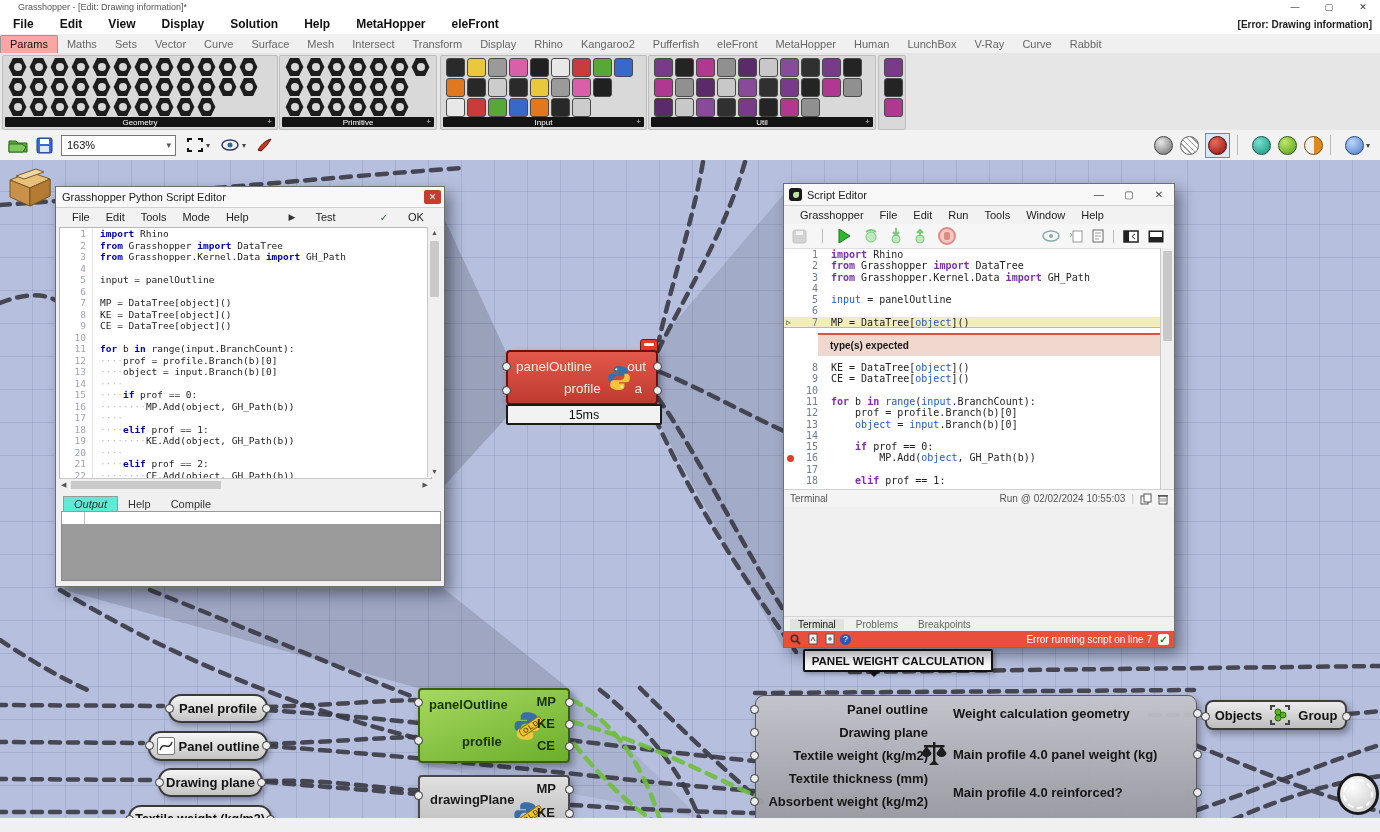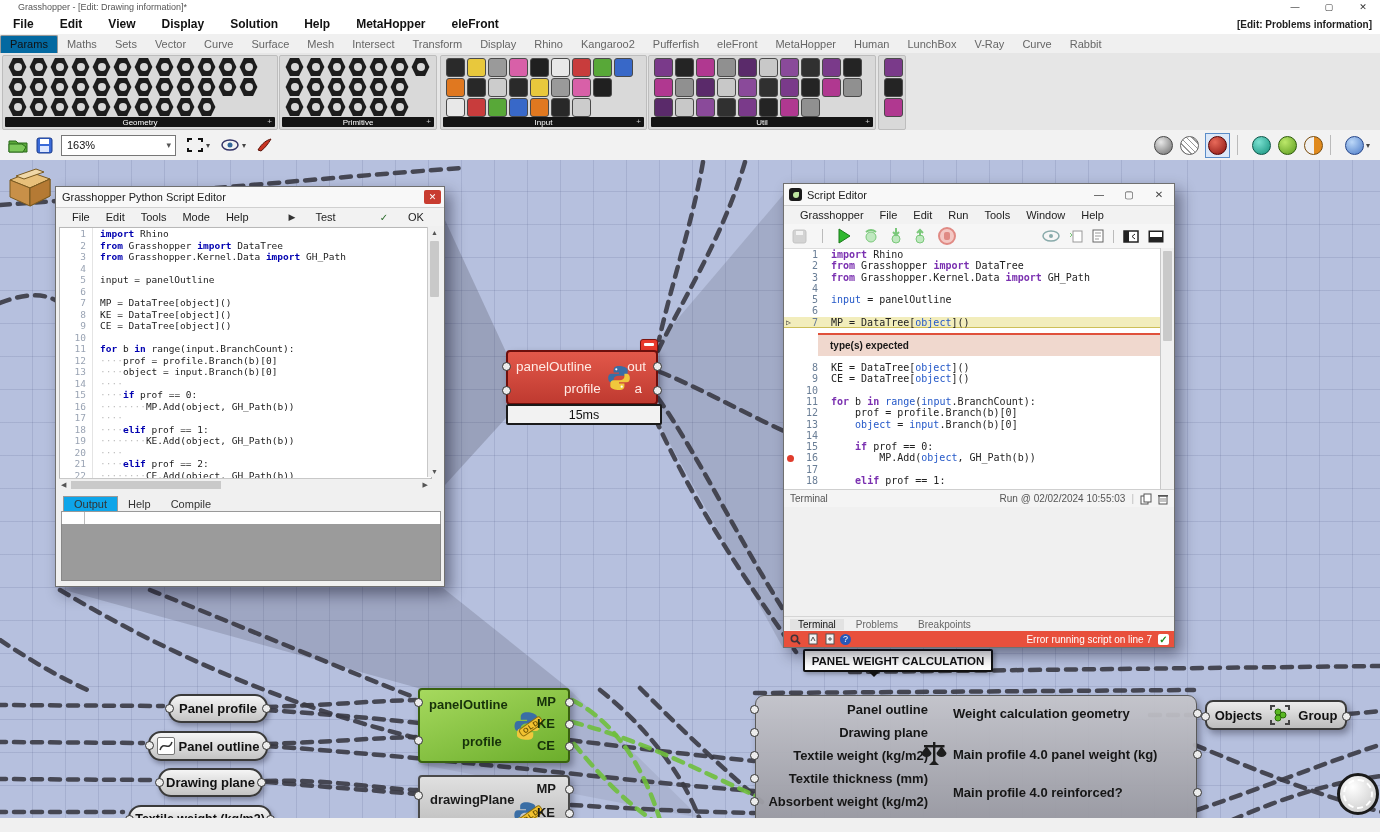--- a/index.html
+++ b/index.html
@@ -6,21 +6,21 @@
   #app{position:relative;width:1380px;height:832px;overflow:hidden;font-family:"Liberation Sans",sans-serif;background:#f0f0f0;-webkit-font-smoothing:antialiased;}
   
   #titlebar{position:absolute;left:0;top:0;width:1380px;height:14px;background:#fff;font-size:9px;color:#555;display:flex;align-items:center;}
   #titlebar .t{padding-left:18px;flex:1;}
   #titlebar .wc{width:34px;text-align:center;color:#333;font-size:9px;cursor:default;}
   #menubar{position:absolute;left:0;top:14px;width:1380px;height:20px;background:#fff;display:flex;align-items:center;font-size:12px;font-weight:bold;color:#111;}
   #menubar span.mi{padding:0 13px;}
   #menubar .mright{margin-left:auto;padding-right:8px;font-size:10px;font-weight:bold;color:#222;}
   #tabbar{position:absolute;left:0;top:34px;width:1380px;height:19px;background:#f0f0f0;border-bottom:1px solid #a8a8a8;display:flex;align-items:flex-end;font-size:11px;color:#666;}
   #tabbar .tab{padding:2px 9px 3px 9px;}
-  #tabbar .tab.active{background:#0369a1;border:1px solid #999;border-bottom:none;color:#111;border-radius:2px 2px 0 0;}
+  #tabbar .tab.active{background:#fca5a5;border:1px solid #999;border-bottom:none;color:#111;border-radius:2px 2px 0 0;}
   
   #iconbar{position:absolute;left:0;top:53px;width:1380px;height:77px;background:#e6e6e6;border-bottom:1px solid #8a8a8a;}
   .tgroup{position:absolute;top:2px;height:73px;background:#d9d9d9;border:1px solid #bdbdbd;border-radius:2px;}
   .ticons{position:absolute;left:2px;right:2px;top:1px;bottom:12px;display:flex;flex-direction:column;justify-content:space-around;}
   .trow{display:flex;gap:2px;padding-left:3px;}
   .hex{width:19px;height:19px;background:#1d1d1d;clip-path:polygon(26% 3%,74% 3%,97% 50%,74% 97%,26% 97%,3% 50%);display:flex;align-items:center;justify-content:center;}
   .hex i{display:block;width:8px;height:8px;border-radius:50%;background:#d8d8d8;}
   .sqicon{width:19px;height:19px;border-radius:3px;border:1px solid #4a4a4a;box-sizing:border-box;}
   .tlabel{position:absolute;left:2px;right:2px;bottom:2px;height:10px;background:#141414;color:#fff;font-size:8px;display:flex;align-items:center;justify-content:center;border-radius:1px;}
   .tlabel .plus{position:absolute;right:3px;top:0;color:#ccc;}
@@ -74,21 +74,21 @@
   .r .bi{color:#2458c8;}
   .dot{color:#c0c0c0;}
   .scroll-v{position:absolute;width:13px;background:#f0f0f0;border-left:1px solid #c8c8c8;display:flex;flex-direction:column;align-items:center;font-size:7px;color:#555;}
   .scroll-v .thumb{width:9px;height:56px;background:#c9c9c9;border-radius:1px;margin-top:3px;}
   .scroll-h{position:absolute;height:12px;background:#f0f0f0;border-top:1px solid #c8c8c8;display:flex;align-items:center;font-size:7px;color:#555;}
   .scroll-h .thumb{height:8px;width:150px;background:#c9c9c9;margin-left:3px;}
   .sarrow{padding:2px;}
   
   .otabs{display:flex;align-items:flex-end;height:17px;font-size:11px;color:#333;padding-left:4px;}
   .otabs .ot{padding:1px 10px;}
-  .otabs .ot.active{background:#0ea5e9;border:1px solid #999;border-bottom:none;}
+  .otabs .ot.active{background:#5eead4;border:1px solid #999;border-bottom:none;font-style:italic;}
   
   .rtool{height:24px;display:flex;align-items:center;background:#f6f6f6;border-bottom:1px solid #ddd;}
   .hl{background:#f2edbc;box-shadow:inset 0 -1px 0 #cdbf58;}
   .err-box{margin:5px 2px 6px 34px;height:21px;background:#f0d8ce;border-top:2px solid #e0503a;display:flex;align-items:center;font-weight:bold;font-size:10px;color:#181818;padding-left:12px;font-family:"Liberation Sans",sans-serif;}
   .gut{width:34px;flex:none;display:flex;align-items:center;justify-content:flex-end;padding-right:6px;color:#6a7e96;}
   .gut .mark{margin-right:auto;padding-left:2px;font-size:8px;color:#333;}
   .bpdot{width:7px;height:7px;border-radius:50%;background:#e03c2c;margin-right:auto;margin-left:3px;}
   .termhead{display:flex;align-items:center;font-size:10px;color:#555;height:18px;border-top:1px solid #cfcfcf;background:#f4f4f4;padding:0 6px;}
   .termbody{background:#fdfdfd;font-family:"DejaVu Sans Mono",monospace;font-size:9.5px;color:#2a2a2a;line-height:11.5px;padding:4px 6px;position:relative;}
   .ttabs{display:flex;gap:4px;font-size:10px;color:#666;height:16px;align-items:center;background:#f0f0f0;border-top:1px solid #d5d5d5;padding-left:6px;}
@@ -123,21 +123,21 @@
     <span id="menubar-items" style="display:flex">
         <span class="mi">File</span>
         <span class="mi">Edit</span>
         <span class="mi">View</span>
         <span class="mi">Display</span>
         <span class="mi">Solution</span>
         <span class="mi">Help</span>
         <span class="mi">MetaHopper</span>
         <span class="mi">eleFront</span>
       </span>
-    <span class="mright">[Edit: Problems information]</span>
+    <span class="mright">[Error: Drawing information]</span>
   </div>
 
   <div id="tabbar">
       <span class="tab active">Params</span>
       <span class="tab">Maths</span>
       <span class="tab">Sets</span>
       <span class="tab">Vector</span>
       <span class="tab">Curve</span>
       <span class="tab">Surface</span>
       <span class="tab">Mesh</span>

